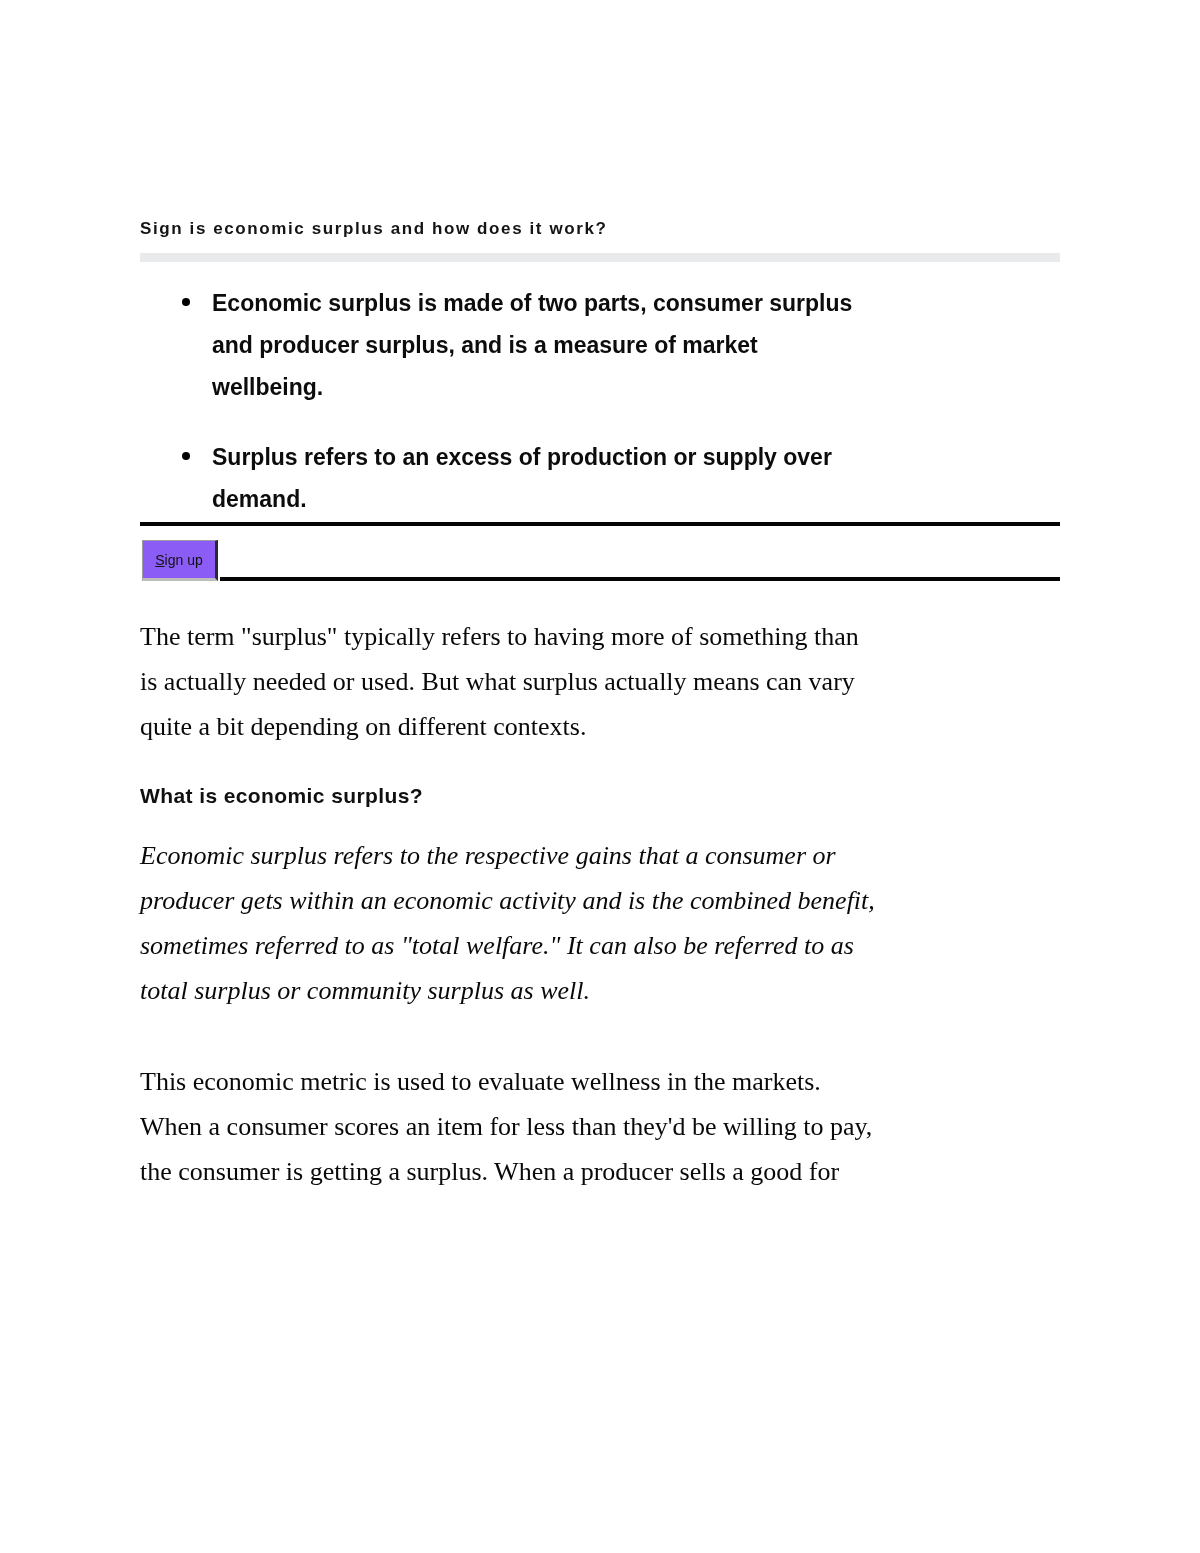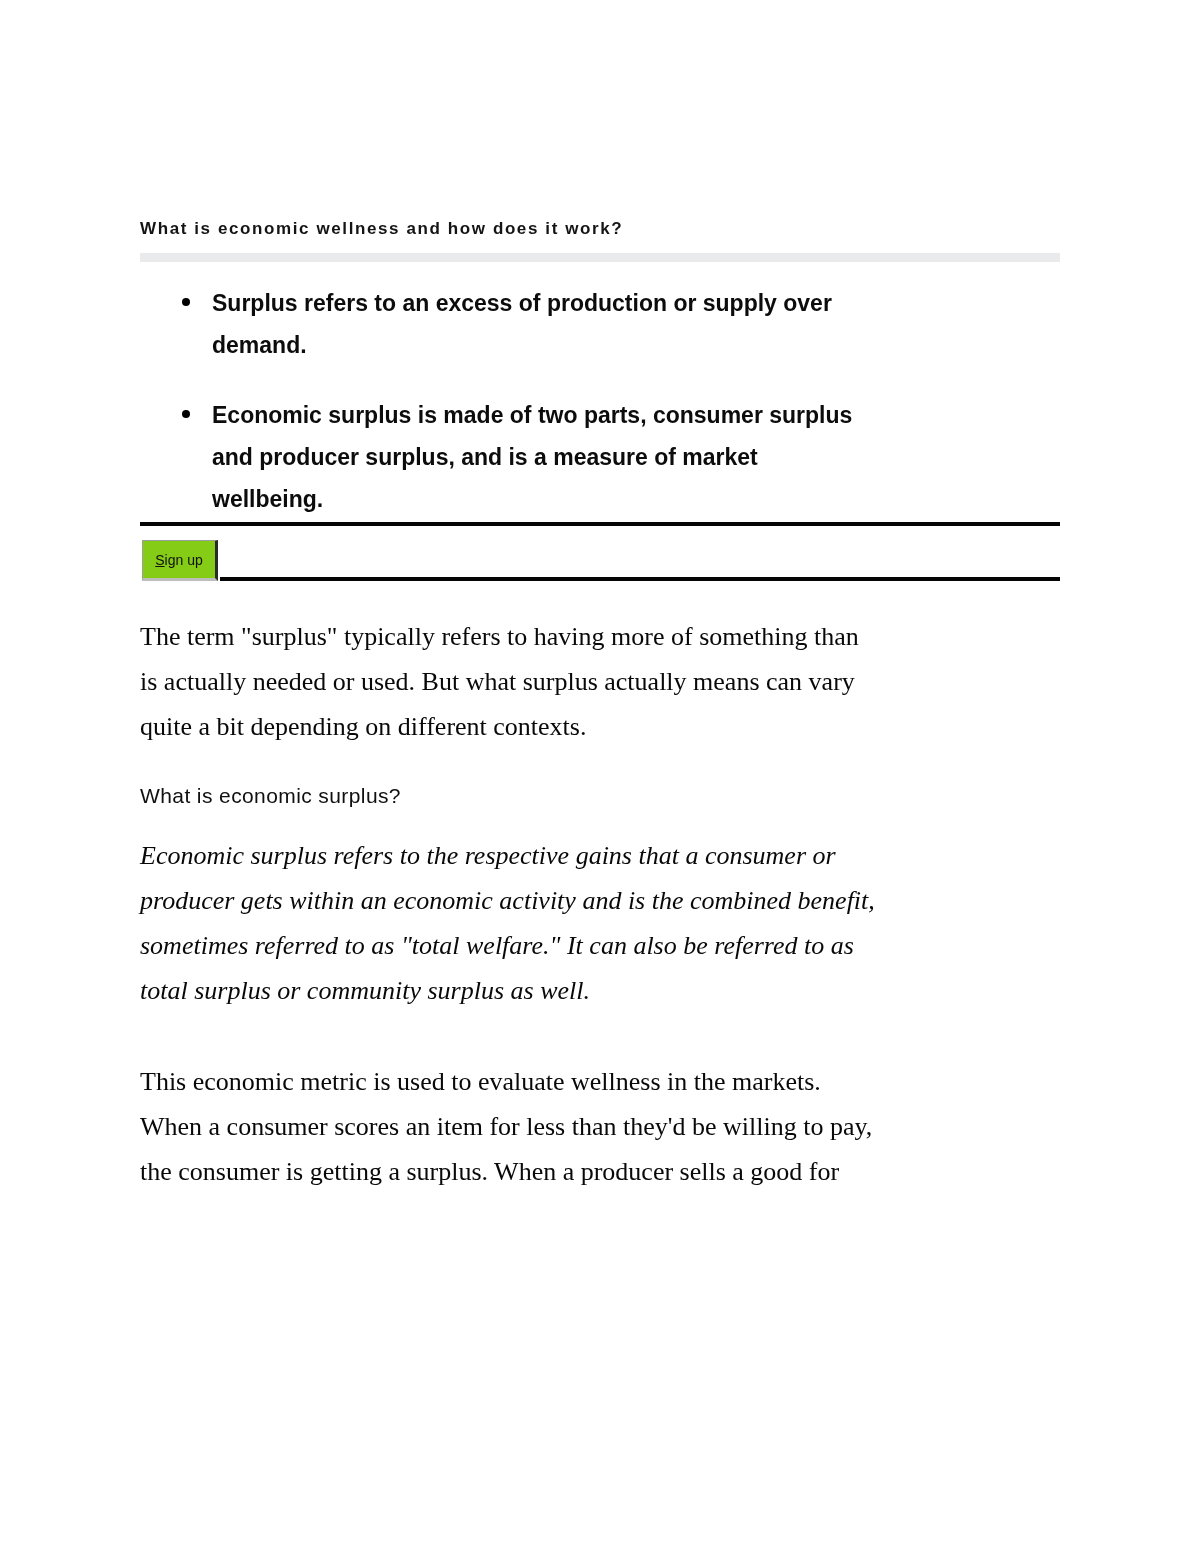--- a/index.html
+++ b/index.html
@@ -75,21 +75,21 @@
     position: relative;
     height: 50px;
     margin-top: 10px;
   }
   .signup-btn {
     position: absolute;
     left: 2px;
     top: 4px;
     width: 76px;
     height: 41px;
-    background: #84cc16;
+    background: #8b5cf6;
     border-top: 1px solid #9d9d9d;
     border-left: 1px solid #9d9d9d;
     border-right: 3px solid #2a2a2a;
     border-bottom: 3px solid #bdbdbd;
     font-family: "Liberation Sans", sans-serif;
     font-size: 14px;
     color: #111;
     text-align: center;
     padding: 0;
     cursor: pointer;
@@ -113,51 +113,51 @@
     color: #090909;
     white-space: pre-line;
   }
   p.body.p1 { margin-top: 28px; }
   p.body.p2 { margin-top: 24px; font-style: italic; }
   p.body.p3 { margin-top: 46px; }
   .sub-heading {
     margin: 34px 0 0 0;
     font-family: "Liberation Sans", sans-serif;
     font-size: 21px;
-    font-weight: normal;
+    font-weight: bold;
     letter-spacing: 0.4px;
     color: #101010;
     line-height: 26px;
   }
   .main-heading {
     margin: 22px 0 0 0;
     font-family: "Liberation Sans", sans-serif;
     font-size: 42px;
     font-weight: normal;
     letter-spacing: 0.2px;
     color: #0c0c0c;
     line-height: 60px;
     white-space: pre-line;
   }
 </style>
 </head>
 <body>
 
 <div class="page">
 
-  <h1 class="q-heading">What is economic wellness and how does it work?</h1>
+  <h1 class="q-heading">Sign is economic surplus and how does it work?</h1>
 
   <div class="gray-bar"></div>
 
   <ul class="summary">
-    <li><span class="dot"></span>Surplus refers to an excess of production or supply over
-demand.</li>
     <li><span class="dot"></span>Economic surplus is made of two parts, consumer surplus
 and producer surplus, and is a measure of market
 wellbeing.</li>
+    <li><span class="dot"></span>Surplus refers to an excess of production or supply over
+demand.</li>
   </ul>
 
   <div class="rule-top"></div>
 
   <div class="signup-row">
     <button class="signup-btn">
       <span class="btn-label">Sign up</span>
     </button>
     <div class="rule-bottom"></div>
   </div>

